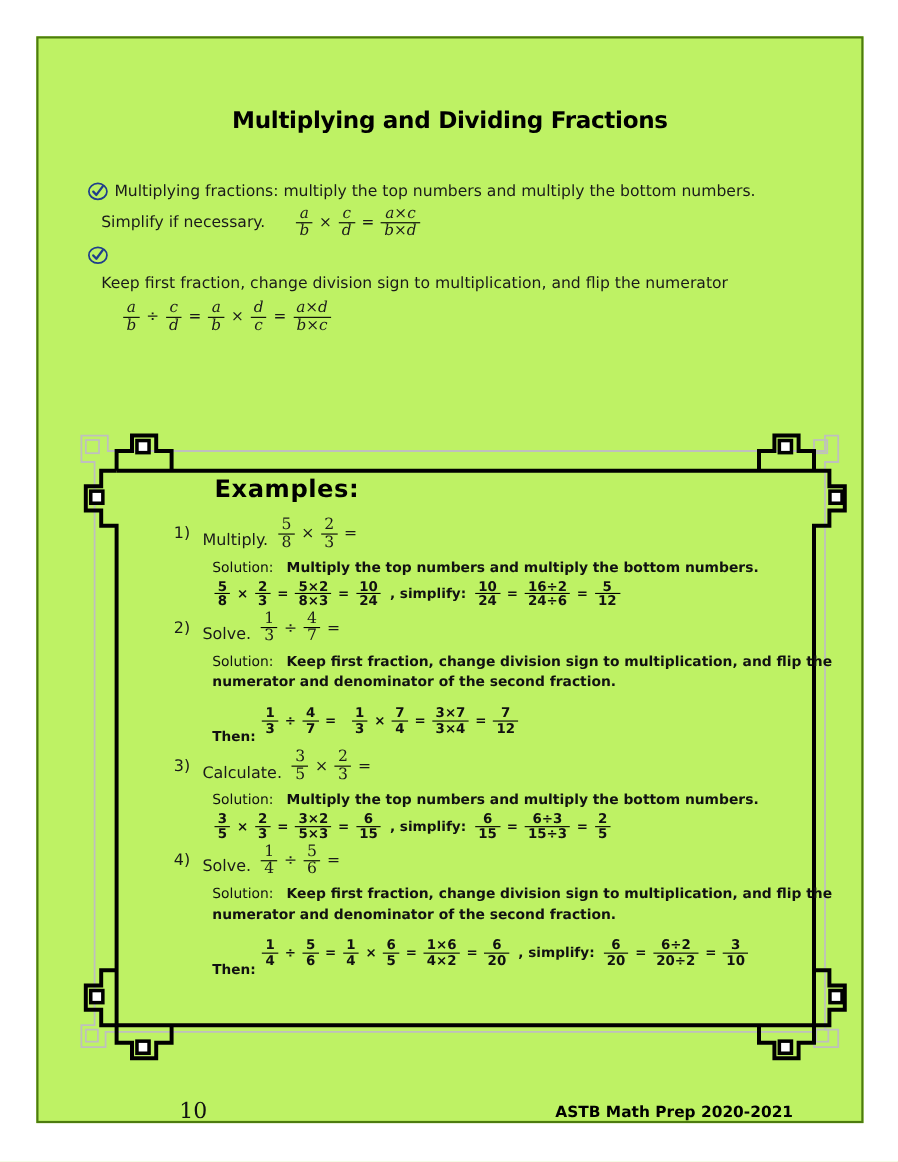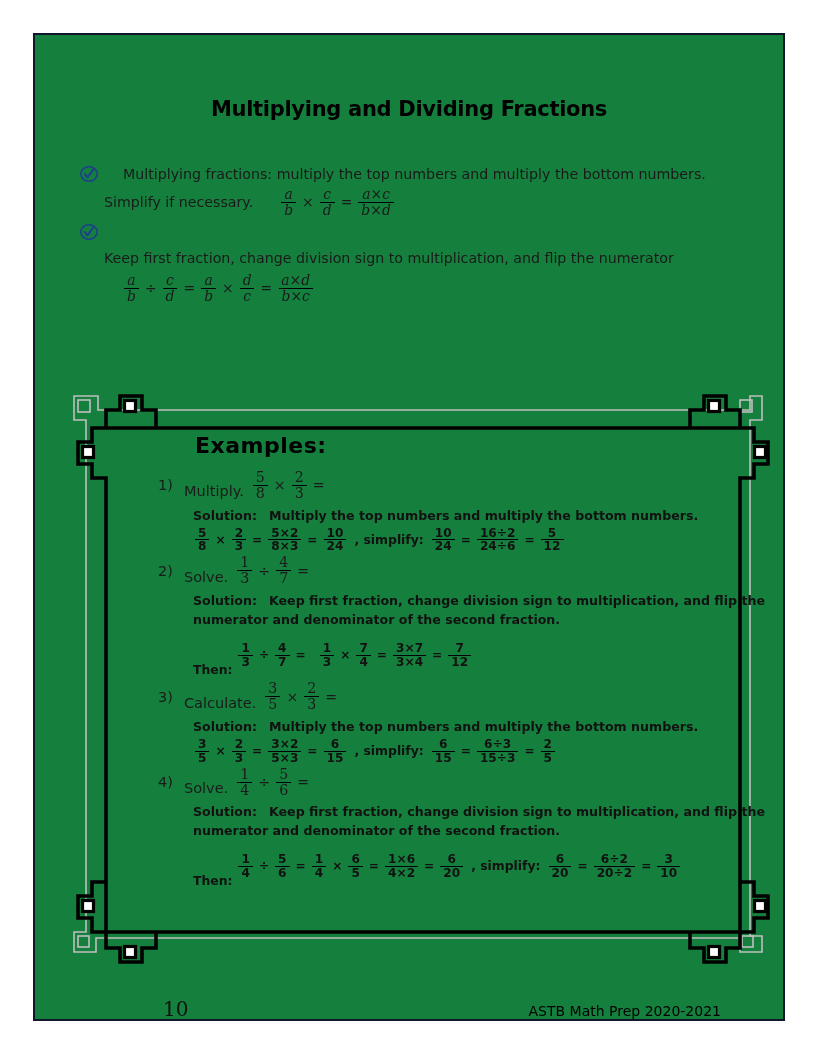--- a/index.html
+++ b/index.html
@@ -15,23 +15,23 @@
     color: #000000;
   }
 
   
   #page {
     position: absolute;
     left: 33px;
     top: 33px;
     width: 752px;
     height: 988px;
-    border: 2px solid #0f172a;
+    border: 2px solid #4d7c0f;
     box-sizing: border-box;
-    background: #15803d;
+    background: #bef264;
   }
 
   
   .doc-title {
     position: absolute;
     left: 0;
     top: 62px;
     width: 100%;
     text-align: center;
     font-family: "DejaVu Sans", sans-serif;
@@ -59,26 +59,25 @@
   .check-icon {
     width: 20px;
     min-width: 20px;
     height: 20px;
     margin-right: 5px;
     margin-top: 1px;
   }
   .check-icon svg { display: block; }
   .note-text {
     line-height: 1.55;
-    margin-left: 19px;
   }
   .note-sub {
     display: flex;
     align-items: center;
-    margin-left: 25px;
+    margin-left: 13px;
     line-height: 2.05;
     flex-wrap: nowrap;
   }
   .note-sub .txt { white-space: nowrap; }
   .gap-sm { display: inline-block; width: 18px; }
   .gap-md { display: inline-block; width: 26px; }
 
   
   .mth {
     display: inline-flex;
@@ -162,21 +161,21 @@
   }
   .ex-label { margin-right: 7px; white-space: nowrap; margin-top: 12px; }
 
   .sol {
     margin-left: 45px;
     font-family: "DejaVu Sans", sans-serif;
     font-size: 12.6px;
     line-height: 1.5;
     color: #111;
   }
-  .sol-lead { font-weight: bold; }
+  .sol-lead { font-weight: normal; }
   .sol-text { font-weight: bold; }
   .sol-work {
     display: flex;
     align-items: center;
     margin-top: 1px;
     font-size: 12.4px;
     font-weight: bold;
     flex-wrap: nowrap;
   }
   .sol-work .lbl { margin-right: 4px; white-space: nowrap; margin-top: 30px; }
@@ -190,21 +189,21 @@
     top: 962px;
     font-family: "DejaVu Serif", serif;
     font-size: 20px;
     color: #111;
   }
   .footer-right {
     position: absolute;
     right: 62px;
     top: 968px;
     font-family: "DejaVu Sans", sans-serif;
-    font-weight: normal;
+    font-weight: bold;
     font-size: 14px;
     color: #000;
   }
 </style>
 </head>
 <body>
 
 <div id="page">
 
   <div class="doc-title">Multiplying and Dividing Fractions</div>

